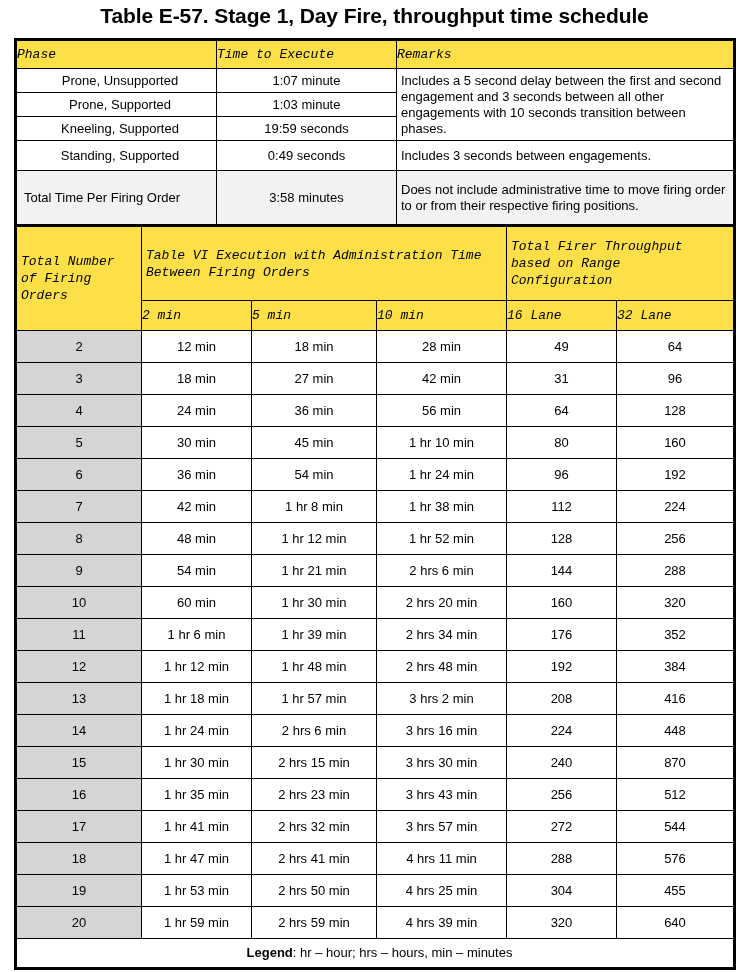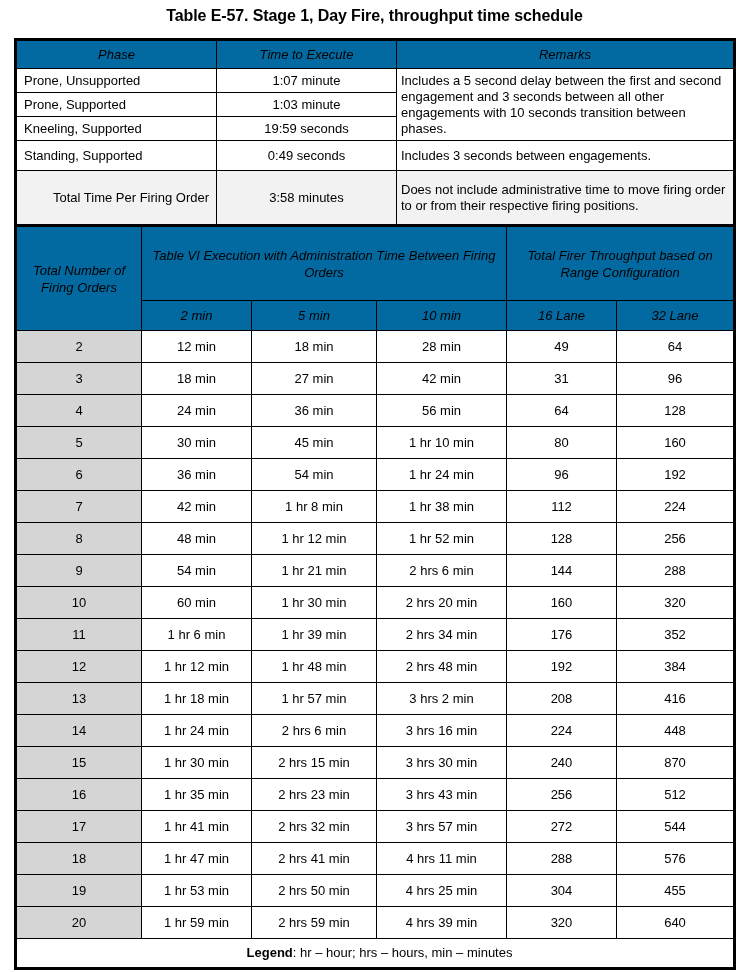--- a/index.html
+++ b/index.html
@@ -22,21 +22,21 @@
     box-sizing: border-box;
   }
 
   
   .doc-title {
     position: absolute;
     top: 6px;
     left: 0;
     width: 749px;
     text-align: center;
-    font-size: 16px;
+    font-size: 21px;
     font-weight: bold;
     letter-spacing: -0.1px;
     line-height: 20px;
   }
 
   
   .tbl {
     position: absolute;
     left: 14px;
     width: 719px;
@@ -52,45 +52,45 @@
     font-size: 13px;
     line-height: 16px;
   }
   
   .tbl {
     border: 3px solid #000000;
     box-sizing: border-box;
   }
 
   .hdr {
-    background: #0369a1;
+    background: #fde047;
     font-style: italic;
     font-weight: bold;
-    text-align: center;
     font-size: 13.5px;
+    font-family: Liberation Mono, monospace;
   }
   .lbl-gray {
     background: #d5d5d5;
     font-weight: bold;
     text-align: center;
   }
   .soft {
     background: #f2f2f2;
   }
   .c  { text-align: center; }
   .b  { font-weight: bold; }
 
   
   #table-phases { top: 38px; }
   #table-phases td { height: 23px; }
   #table-phases .hdr { height: 27px; }
-  #table-phases .phase-name { padding-left: 7px; text-align: left; }
+  #table-phases .phase-name { padding-left: 7px; text-align: center; }
   #table-phases .remark { padding: 3px 4px; text-align: left; vertical-align: middle; }
   #table-phases .total-row td { height: 47px; }
-  #table-phases .total-label { padding: 2px 7px; text-align: right; line-height: 17px; }
+  #table-phases .total-label { padding: 2px 7px; text-align: left; line-height: 17px; }
 
   
   #table-throughput { top: 224px; }
   #table-throughput td { height: 31px; }
   #table-throughput .grouphdr { height: 69px; padding: 2px 4px; line-height: 17px; }
   #table-throughput .subhdr { height: 29px; }
   #table-throughput .rowhdr { height: 69px; padding: 2px 4px; line-height: 17px; }
   #table-throughput .legend-cell {
     height: 28px;
     text-align: center;

